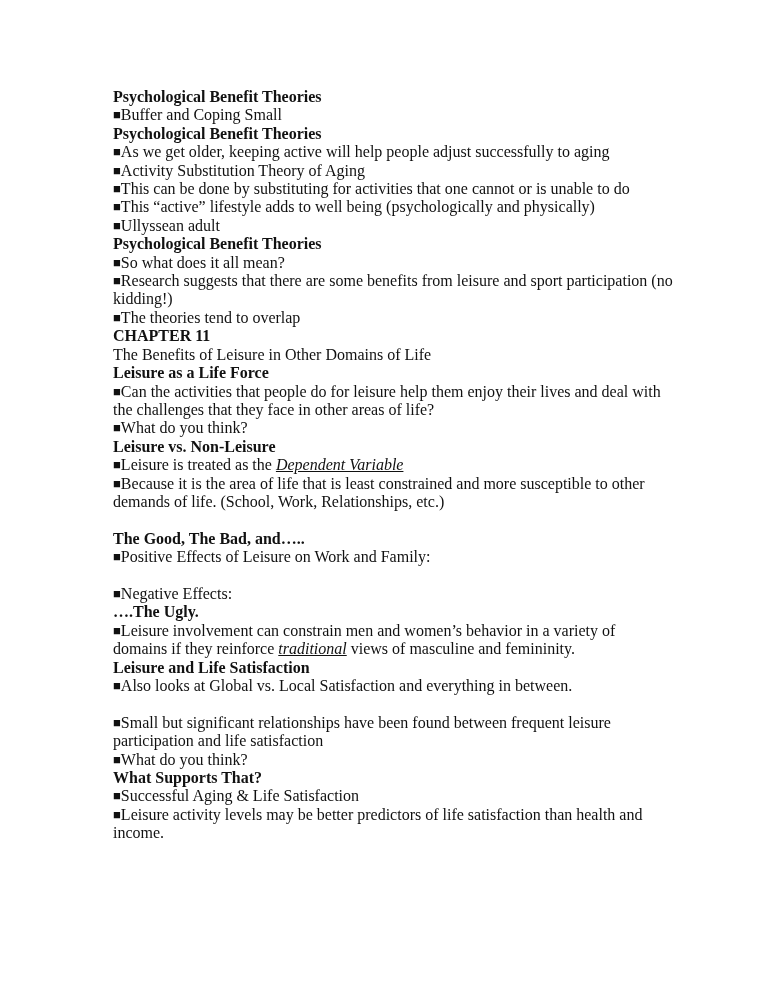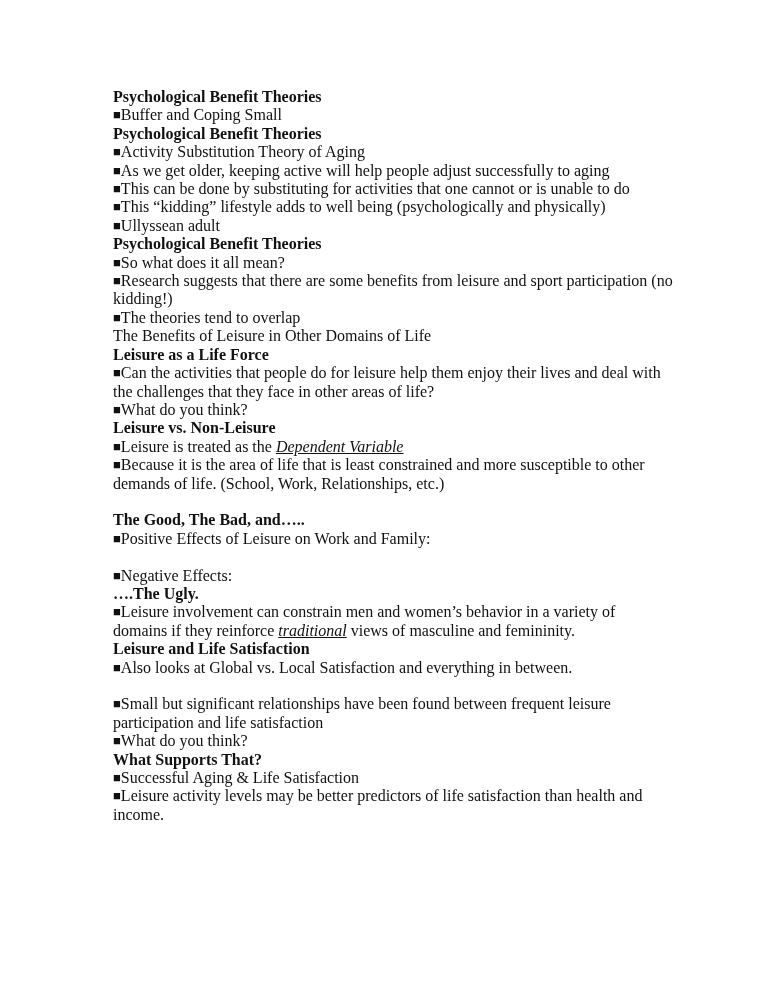--- a/index.html
+++ b/index.html
@@ -20,29 +20,30 @@
   .bullet-glyph { font-size: 13px; vertical-align: 1px; margin-right: 0px; }
   em { font-style: italic; text-decoration: underline; }
 </style>
 </head>
 <body>
 
 <div class="page">
   <div class="line heading">Psychological Benefit Theories</div>
   <div class="line"><span class="bullet-glyph">■</span><span>Buffer and Coping Small</span></div>
   <div class="line heading">Psychological Benefit Theories</div>
+  <div class="line"><span class="bullet-glyph">■</span><span>As we get older, keeping active will help people adjust successfully to aging</span></div>
   <div class="line"><span class="bullet-glyph">■</span><span>Activity Substitution Theory of Aging</span></div>
-  <div class="line"><span class="bullet-glyph">■</span><span>As we get older, keeping active will help people adjust successfully to aging</span></div>
   <div class="line"><span class="bullet-glyph">■</span><span>This can be done by substituting for activities that one cannot or is unable to do</span></div>
-  <div class="line"><span class="bullet-glyph">■</span><span>This “kidding” lifestyle adds to well being (psychologically and physically)</span></div>
+  <div class="line"><span class="bullet-glyph">■</span><span>This “active” lifestyle adds to well being (psychologically and physically)</span></div>
   <div class="line"><span class="bullet-glyph">■</span><span>Ullyssean adult</span></div>
   <div class="line heading">Psychological Benefit Theories</div>
   <div class="line"><span class="bullet-glyph">■</span><span>So what does it all mean?</span></div>
   <div class="line"><span class="bullet-glyph">■</span><span>Research suggests that there are some benefits from leisure and sport participation (no kidding!)</span></div>
   <div class="line"><span class="bullet-glyph">■</span><span>The theories tend to overlap</span></div>
+  <div class="line heading">CHAPTER 11</div>
   <div class="line">The Benefits of Leisure in Other Domains of Life</div>
   <div class="line heading">Leisure as a Life Force</div>
   <div class="line"><span class="bullet-glyph">■</span><span>Can the activities that people do for leisure help them enjoy their lives and deal with the challenges that they face in other areas of life?</span></div>
   <div class="line"><span class="bullet-glyph">■</span><span>What do you think?</span></div>
   <div class="line heading">Leisure vs. Non-Leisure</div>
   <div class="line"><span class="bullet-glyph">■</span><span>Leisure is treated as the </span><em>Dependent Variable</em></div>
   <div class="line"><span class="bullet-glyph">■</span><span>Because it is the area of life that is least constrained and more susceptible to other demands of life. (School, Work, Relationships, etc.)</span></div>
   <div class="line blank"></div>
   <div class="line heading">The Good, The Bad, and…..</div>
   <div class="line"><span class="bullet-glyph">■</span><span>Positive Effects of Leisure on Work and Family:</span></div>

